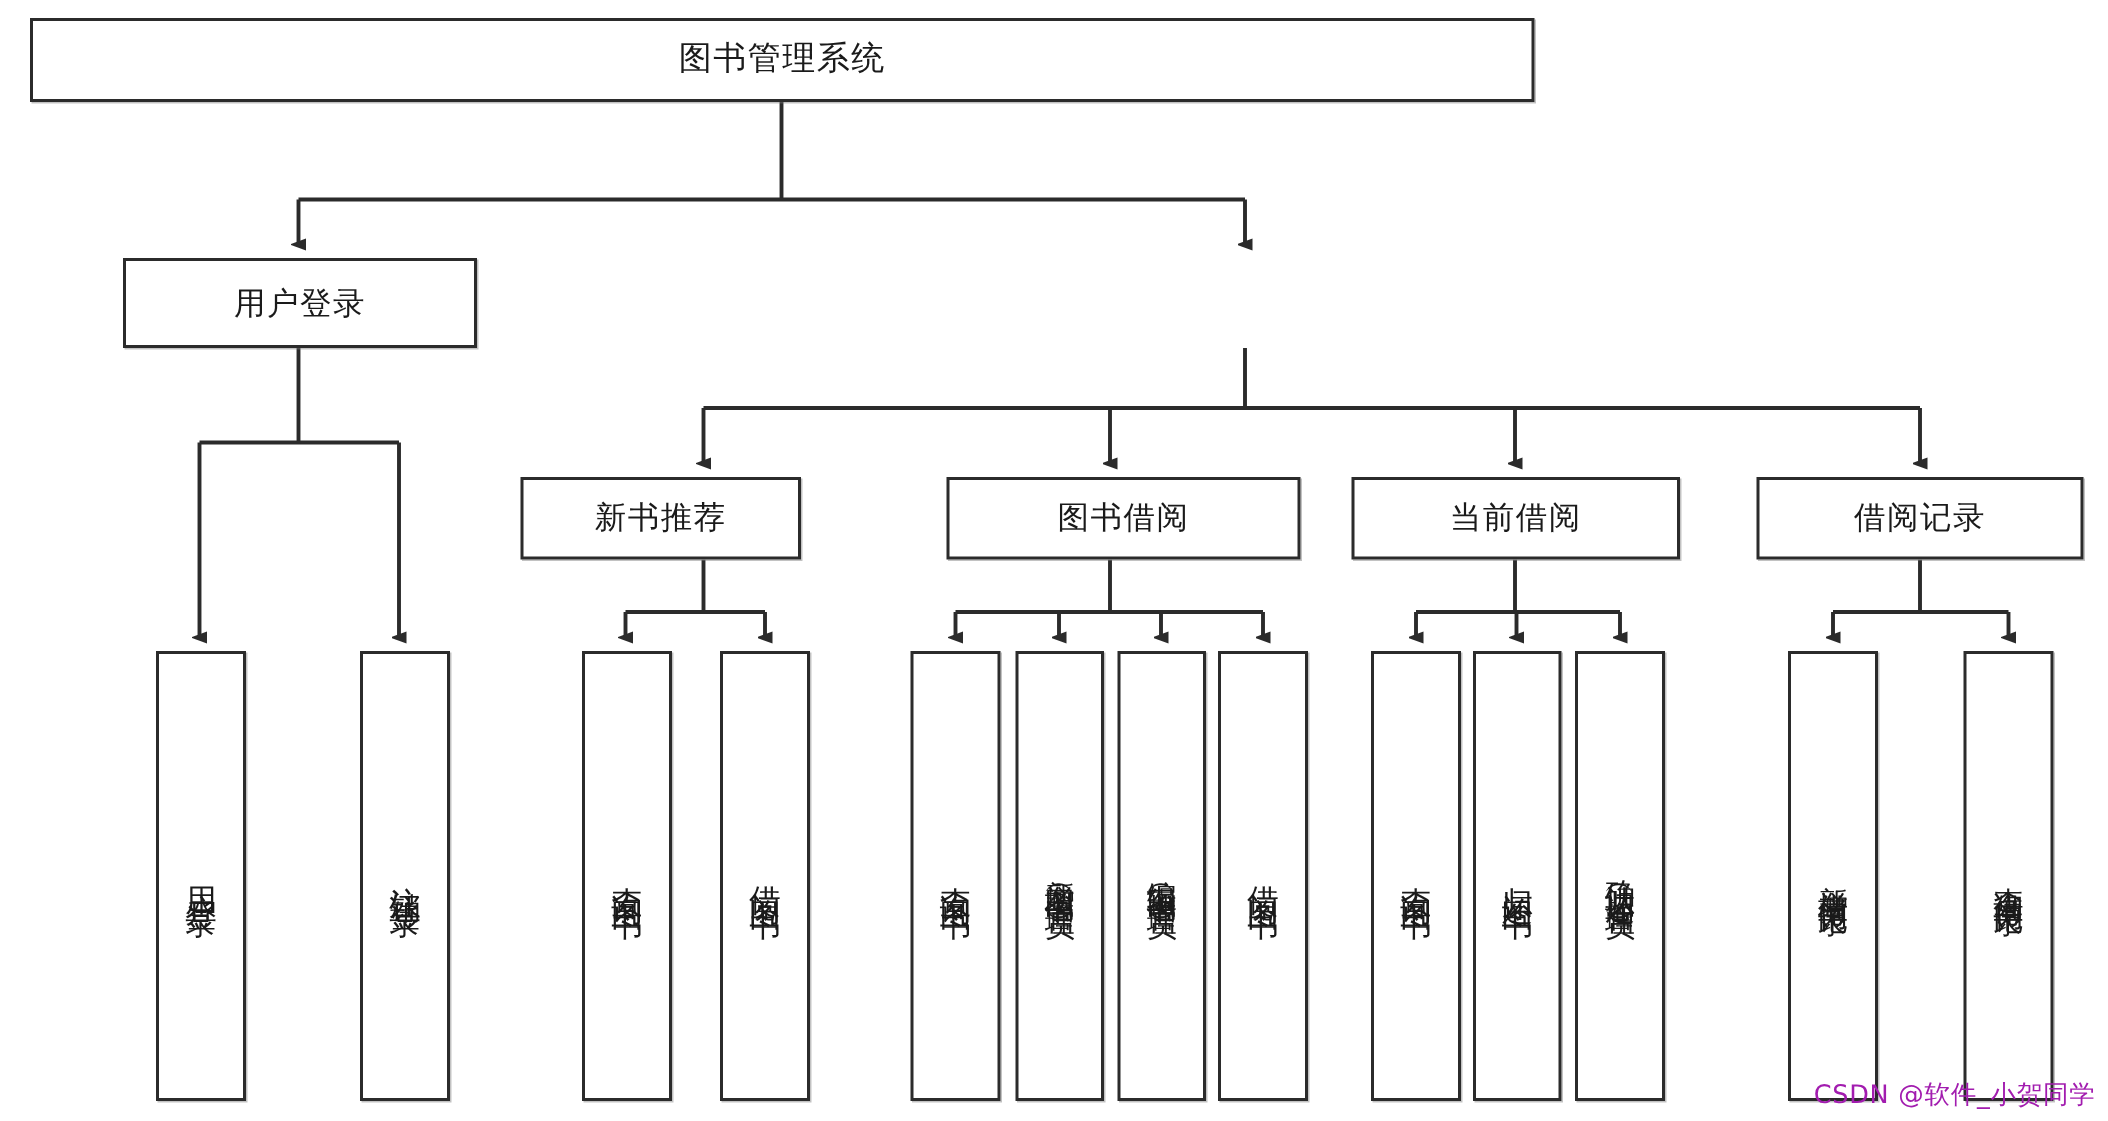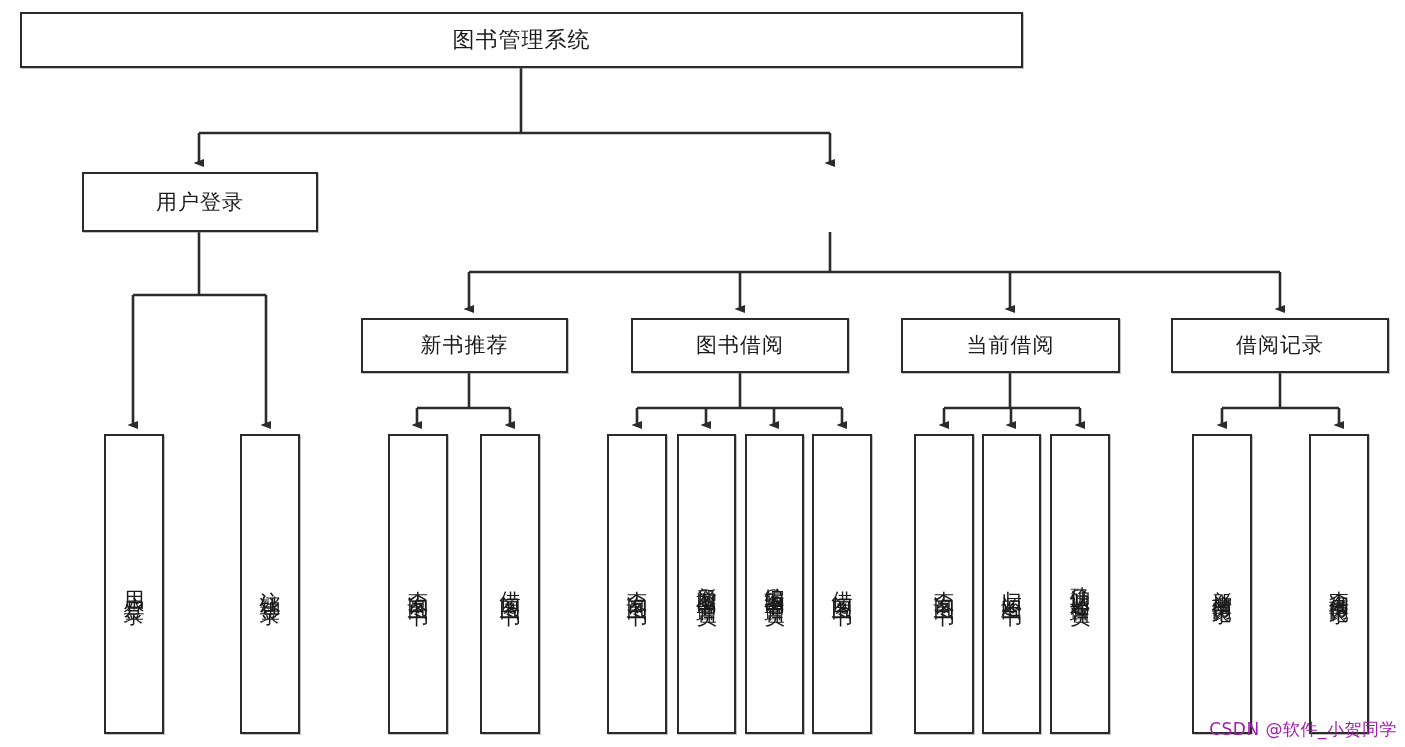--- a/index.html
+++ b/index.html
@@ -138,24 +138,24 @@
   </svg>
 
   <div class="node horiz root" style="left:20px; top:12px; width:1003px; height:56px;">
     <span class="label">图书管理系统</span>
   </div>
 
   <div class="node horiz" style="left:82px; top:172px; width:236px; height:60px;">
     <span class="label">用户登录</span>
   </div>
 
-  <div class="node horiz" style="left:361px; top:318px; width:207px; height:55px;">
+  <div class="node horiz" style="left:347px; top:318px; width:187px; height:55px;">
     <span class="label">新书推荐</span>
   </div>
-  <div class="node horiz" style="left:631px; top:318px; width:218px; height:55px;">
+  <div class="node horiz" style="left:631px; top:318px; width:236px; height:55px;">
     <span class="label">图书借阅</span>
   </div>
   <div class="node horiz" style="left:901px; top:318px; width:219px; height:55px;">
     <span class="label">当前借阅</span>
   </div>
   <div class="node horiz" style="left:1171px; top:318px; width:218px; height:55px;">
     <span class="label">借阅记录</span>
   </div>
 
   <div class="node vert" style="left:104px; top:434px; width:60px; height:300px;">

